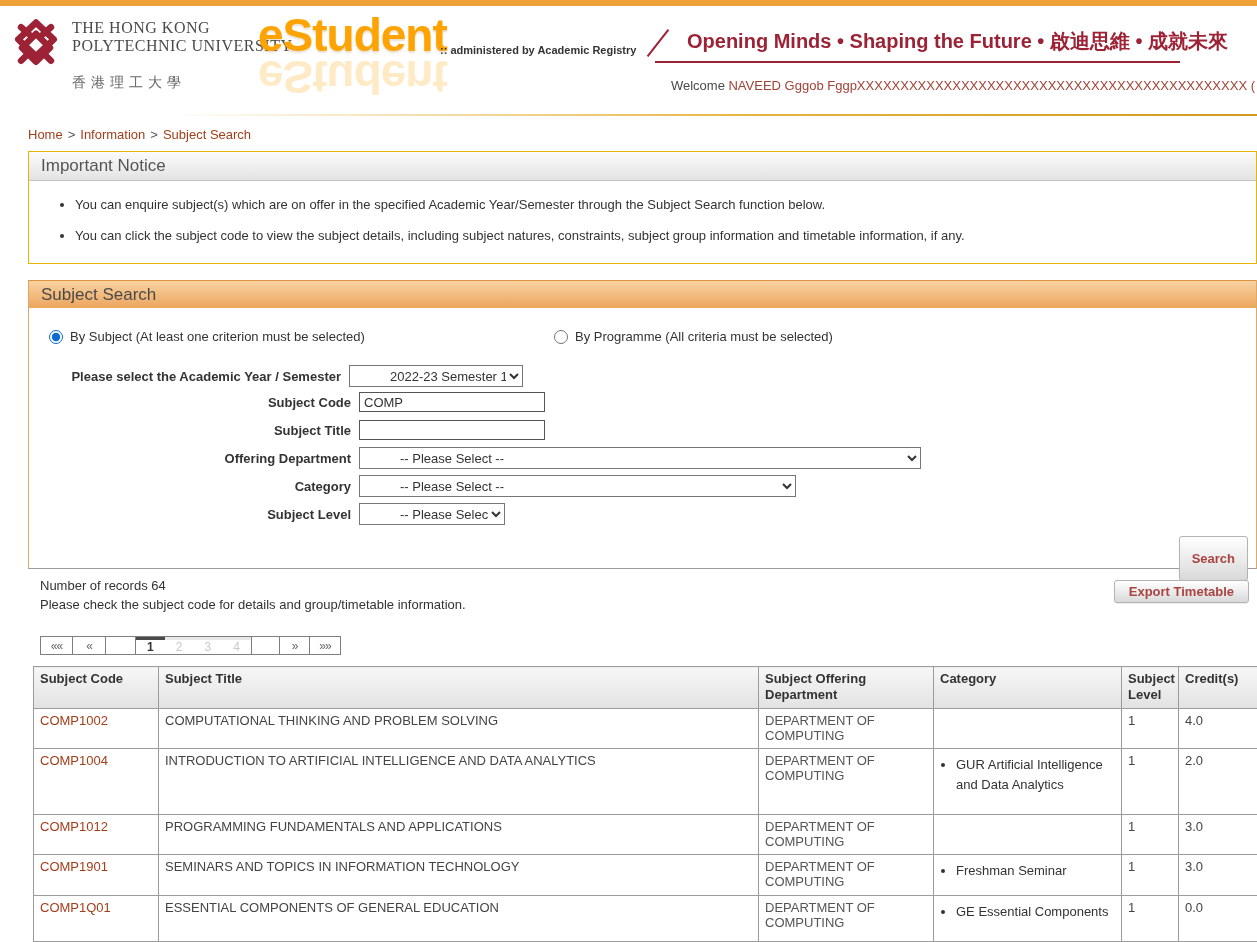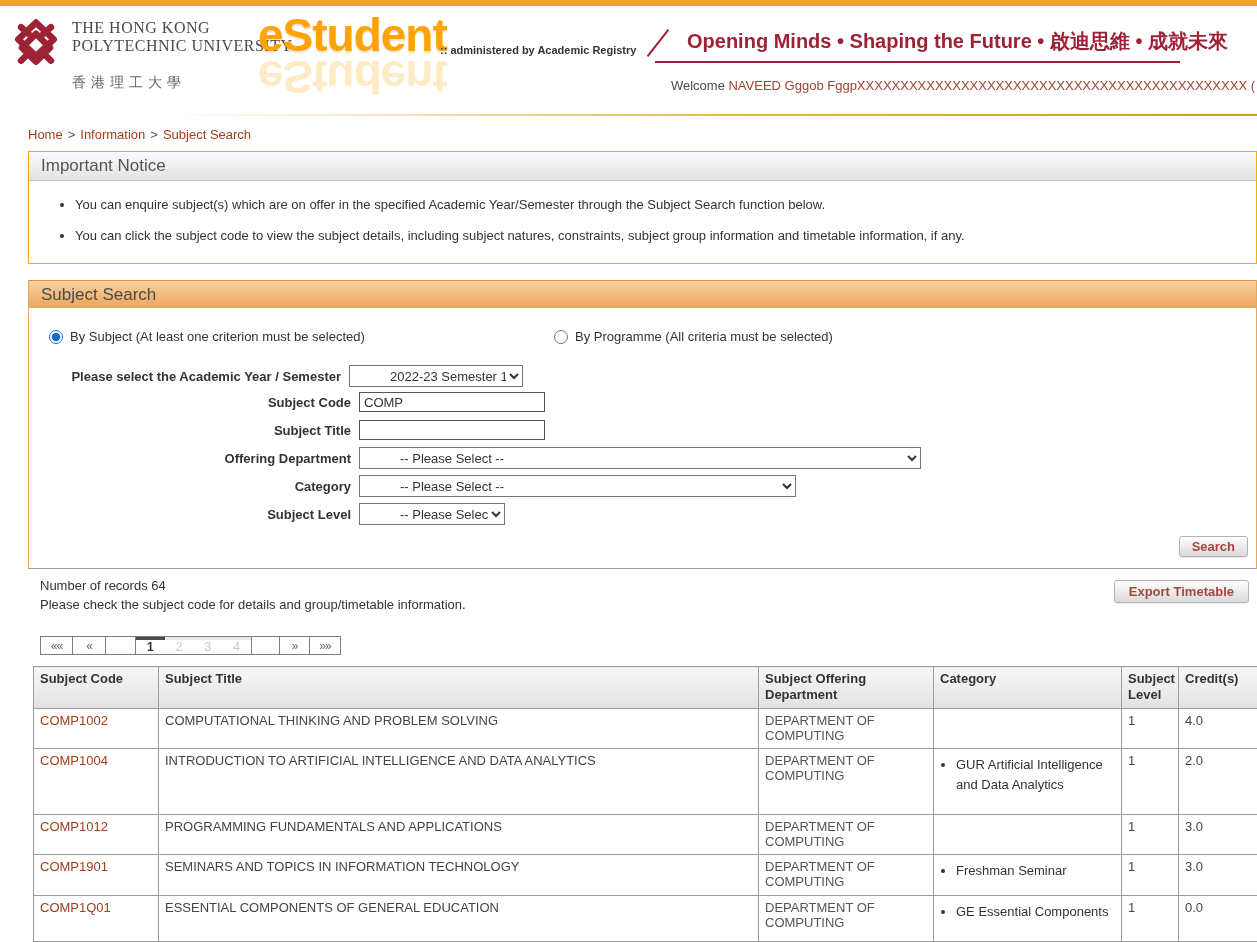--- a/index.html
+++ b/index.html
@@ -52,21 +52,21 @@
 
   .form-row { position:absolute; left:0; height:24px; display:flex; align-items:center; }
   .form-label { width:320px; text-align:right; font-weight:bold; color:#333; font-size:13px; padding-right:8px; }
   .form-ctrl select, .form-ctrl input[type=text] { font-family:"Liberation Sans", sans-serif; font-size:13px; color:#333; height:22px;padding-left:36px; }
   .form-ctrl input[type=text] { border:1px solid #555; width:186px; padding:4px 4px; height:20px; }
   select { border:1px solid #767676; background:#fff; }
   .sel-sem { width:174px; } .sel-dept { width:562px; } .sel-cat { width:437px; } .sel-lvl { width:146px; }
 
   .btn { display:inline-block; border:1px solid #b3b3b3; border-radius:3px;
     background:linear-gradient(#ffffff,#d9d9d9); color:#A94442; font-weight:bold; font-size:13px;
-    padding:2px 12px; cursor:pointer; box-shadow:0 1px 1px rgba(0,0,0,0.08); }
+    padding:14px 12px; cursor:pointer; box-shadow:0 1px 1px rgba(0,0,0,0.08); }
   #search-btn { position:absolute; right:8px; top:256px; }
 
   
   #records-line1 { position:absolute; top:578px; left:40px; color:#333; }
   #records-line2 { position:absolute; top:597px; left:40px; color:#333; }
   #export-btn { position:absolute; top:580px; right:8px; padding:3px 14px; }
 
   #pagination { position:absolute; top:636px; left:40px; display:flex; font-size:12px; color:#666; }
   .pg-cell { border:1px solid #7e7e7e; border-left:none; height:19px; display:flex; align-items:center; justify-content:center; background:#fff; }
   .pg-cell:first-child { border-left:1px solid #7e7e7e; }

